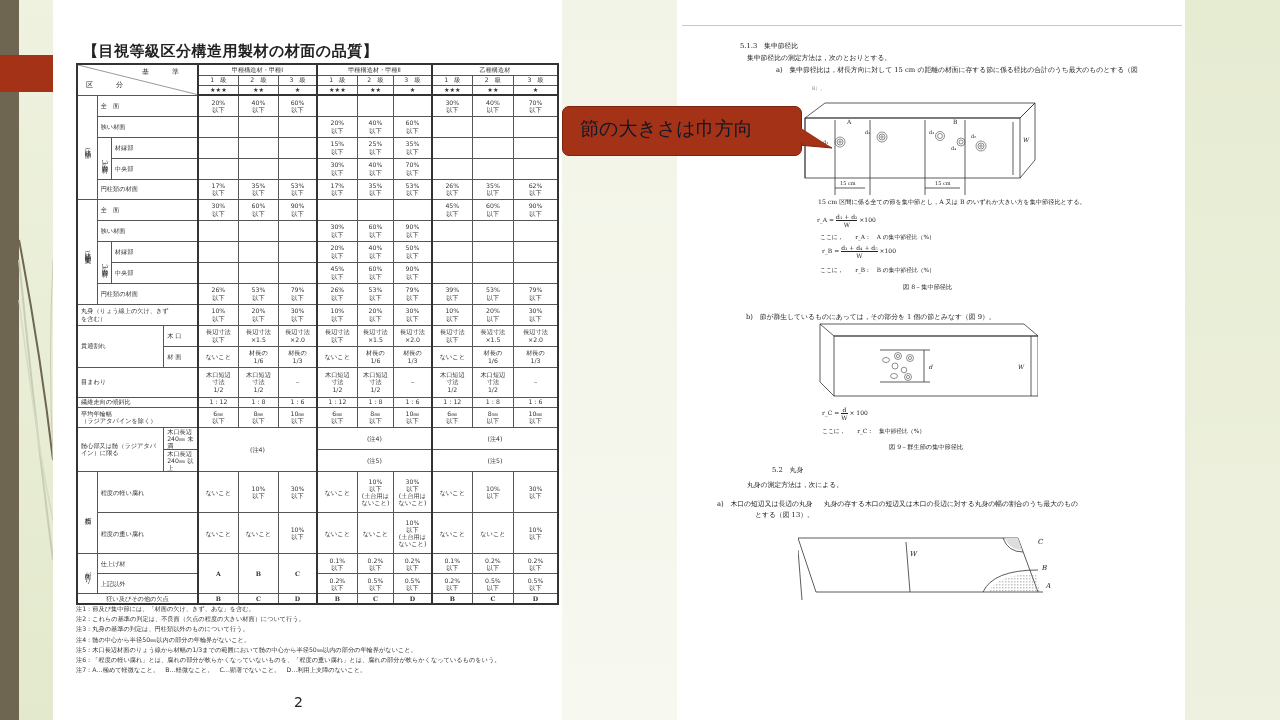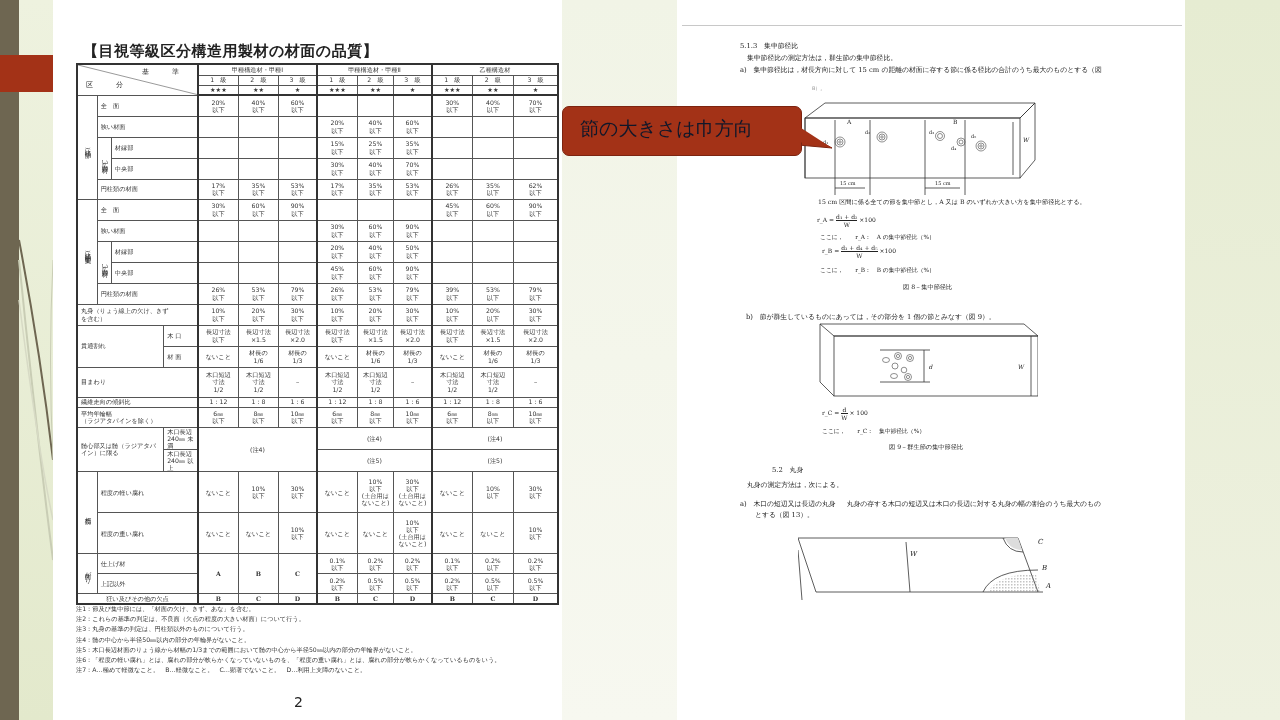--- a/index.html
+++ b/index.html
@@ -528,22 +528,22 @@
   <div>注6：「程度の軽い腐れ」とは、腐れの部分が軟らかくなっていないものを、「程度の重い腐れ」とは、腐れの部分が軟らかくなっているものをいう。</div>
   <div>注7：A…極めて軽微なこと。　B…軽微なこと。　C…顕著でないこと。　D…利用上支障のないこと。</div>
 </div>
 
 <div class="page-num">2</div>
 
 <div class="right-page"></div>
 <div class="rp-topline"></div>
 
 <div class="rp-text rp-bold" style="left:740px;top:41px">5.1.3　集中節径比</div>
-<div class="rp-text" style="left:747px;top:53px">集中節径比の測定方法は，群生節の集中節径比。</div>
-<div class="rp-text" style="left:740px;top:65px">a)　集中節径比は，材長方向に対して 15 cm の距離の材面に存する節に係る径比の合計のうち最大のものとする（図</div>
+<div class="rp-text" style="left:747px;top:53px">集中節径比の測定方法は，次のとおりとする。</div>
+<div class="rp-text" style="left:776px;top:65px">a)　集中節径比は，材長方向に対して 15 cm の距離の材面に存する節に係る径比の合計のうち最大のものとする（図</div>
 <div class="rp-text" style="left:812px;top:85px;font-size:5px;color:#888">8）。</div>
 
 <svg class="fig" style="left:795px;top:100px" width="260" height="95" viewBox="0 0 260 95">
   <g stroke="#333" stroke-width="0.8" fill="none">
     <polygon points="10,18 30,3 240,3 225,18"></polygon>
     <rect x="10" y="18" width="215" height="60"></rect>
     <line x1="225" y1="18" x2="240" y2="3"></line>
       <line x1="240" y1="3" x2="240" y2="60"></line>
       <line x1="225" y1="78" x2="240" y2="60"></line>
     <line x1="10" y1="78" x2="10" y2="18"></line>
@@ -642,21 +642,21 @@
     <span style="display:block;border-bottom:0.6px solid #222">d</span>
     <span style="display:block">W</span>
   </span>
   <span>× 100</span>
 </div>
 <div class="rp-text" style="left:822px;top:427px;font-size:5.8px">ここに，　　r_C：　集中節径比（%）</div>
 <div class="rp-text rp-bold" style="left:889px;top:443px;font-size:6.2px">図 9－群生節の集中節径比</div>
 
 <div class="rp-text rp-bold" style="left:772px;top:465px">5.2　丸身</div>
 <div class="rp-text" style="left:747px;top:480px">丸身の測定方法は，次による。</div>
-<div class="rp-text" style="left:740px;top:499px">
+<div class="rp-text" style="left:717px;top:499px">
   <span class="rp-bold">a)　木口の短辺又は長辺の丸身</span>
   <span>　</span>
   <span>丸身の存する木口の短辺又は木口の長辺に対する丸身の幅の割合のうち最大のもの</span>
 </div>
 <div class="rp-text" style="left:755px;top:510px">とする（図 13）。</div>
 
 <svg class="fig" style="left:798px;top:530px" width="260" height="70" viewBox="0 0 260 70">
   <defs>
     <pattern id="dots" width="3" height="3" patternUnits="userSpaceOnUse">
         <rect width="1.5" height="1.5" fill="#888"></rect>

